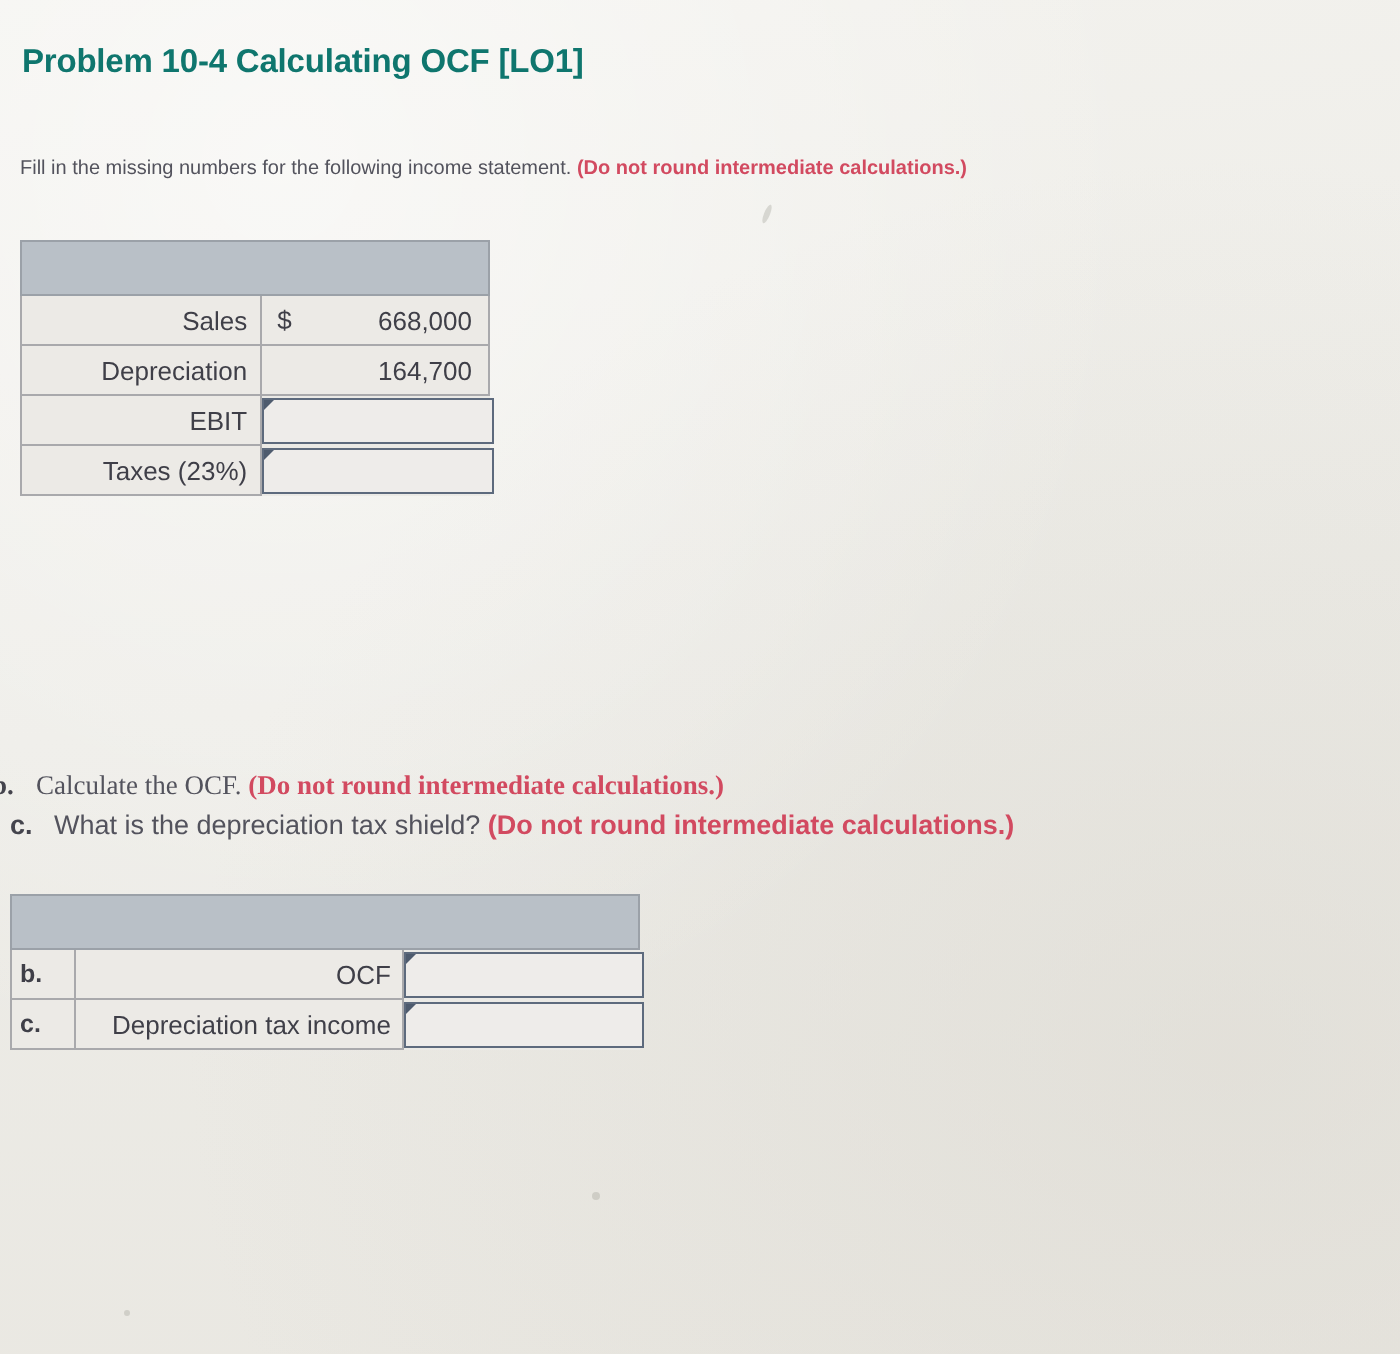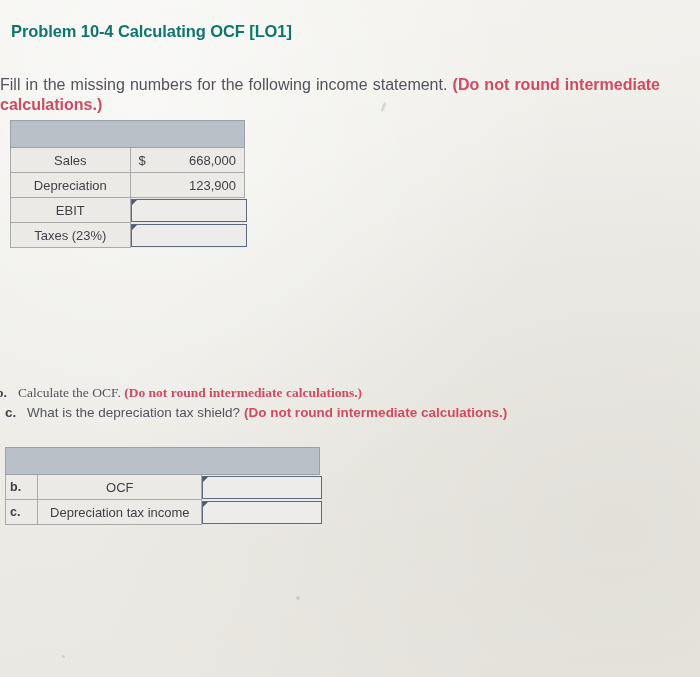--- a/index.html
+++ b/index.html
@@ -41,24 +41,24 @@
     font-size: 16.5px;
     font-weight: bold;
     letter-spacing: -0.1px;
     color: #0f766e;
     white-space: nowrap;
   }
 
   
   .instruction {
     position: absolute;
-    left: 0;
+    left: 10px;
     top: 75px;
     width: 660px;
-    font-size: 16px;
+    font-size: 10px;
     line-height: 20px;
     text-align: justify;
     color: #53535d;
   }
   .instruction .redbold {
     color: #d24a60;
     font-weight: bold;
   }
 
   
@@ -77,21 +77,21 @@
     vertical-align: middle;
     white-space: nowrap;
   }
   .sheet td.header-bar {
     background: #b9c0c7;
     border: 1px solid #9ba1a8;
     height: 26px;
     padding: 0;
   }
   .sheet td.label-cell {
-    text-align: center;
+    text-align: right;
     margin-top: 19px;
   }
   .sheet td.letter-cell {
     text-align: left;
     font-weight: bold;
     font-size: 12.5px;
     width: 24px;
     padding: 0 4px;
   }
   .sheet td.value-cell {
@@ -216,21 +216,21 @@
           <span class="currency">$</span>
           <span>668,000</span>
         </td>
       </tr>
 
 
       <tr>
         <td class="label-cell">Depreciation</td>
         <td class="value-cell">
           <span class="currency"></span>
-          <span>123,900</span>
+          <span>164,700</span>
         </td>
       </tr>
 
       <tr>
         <td class="label-cell">EBIT</td>
         <td class="input-cell">
           <span class="input-box"></span>
         </td>
       </tr>
 

